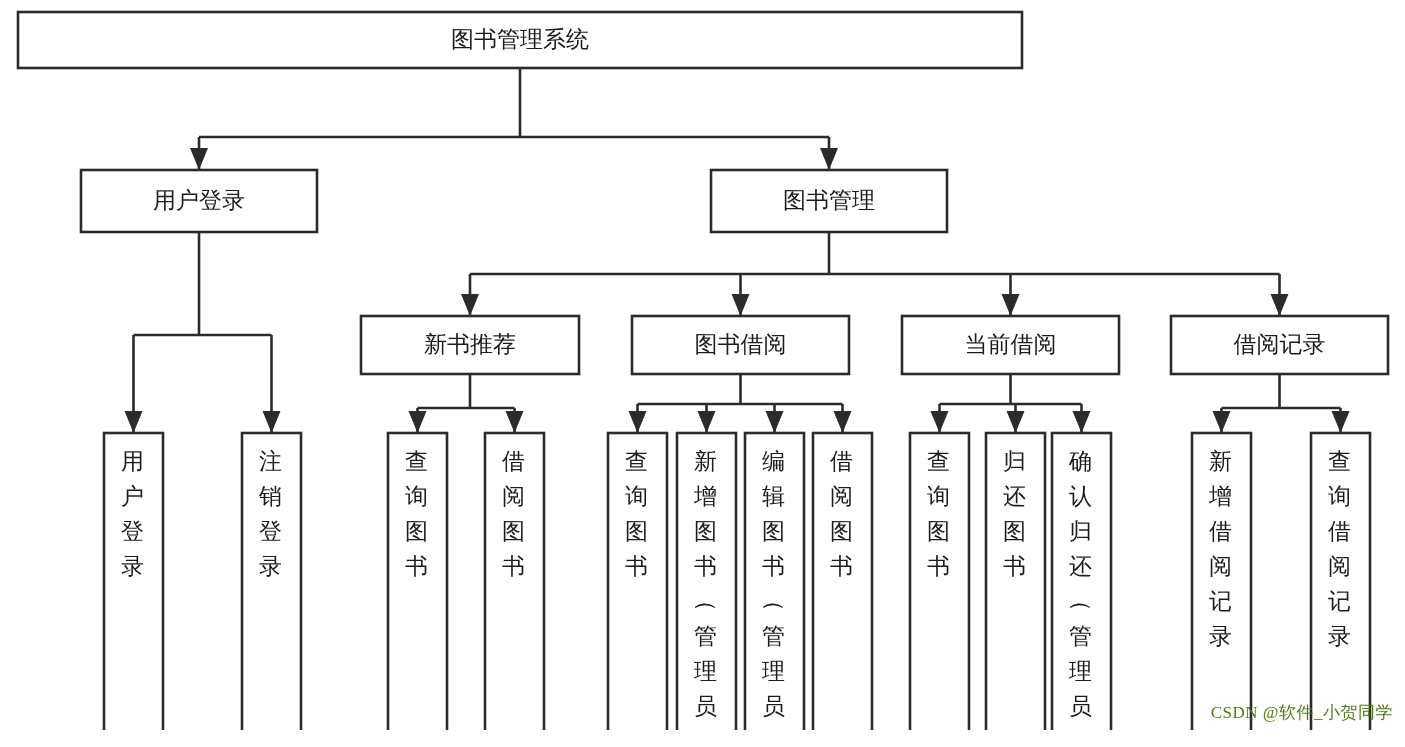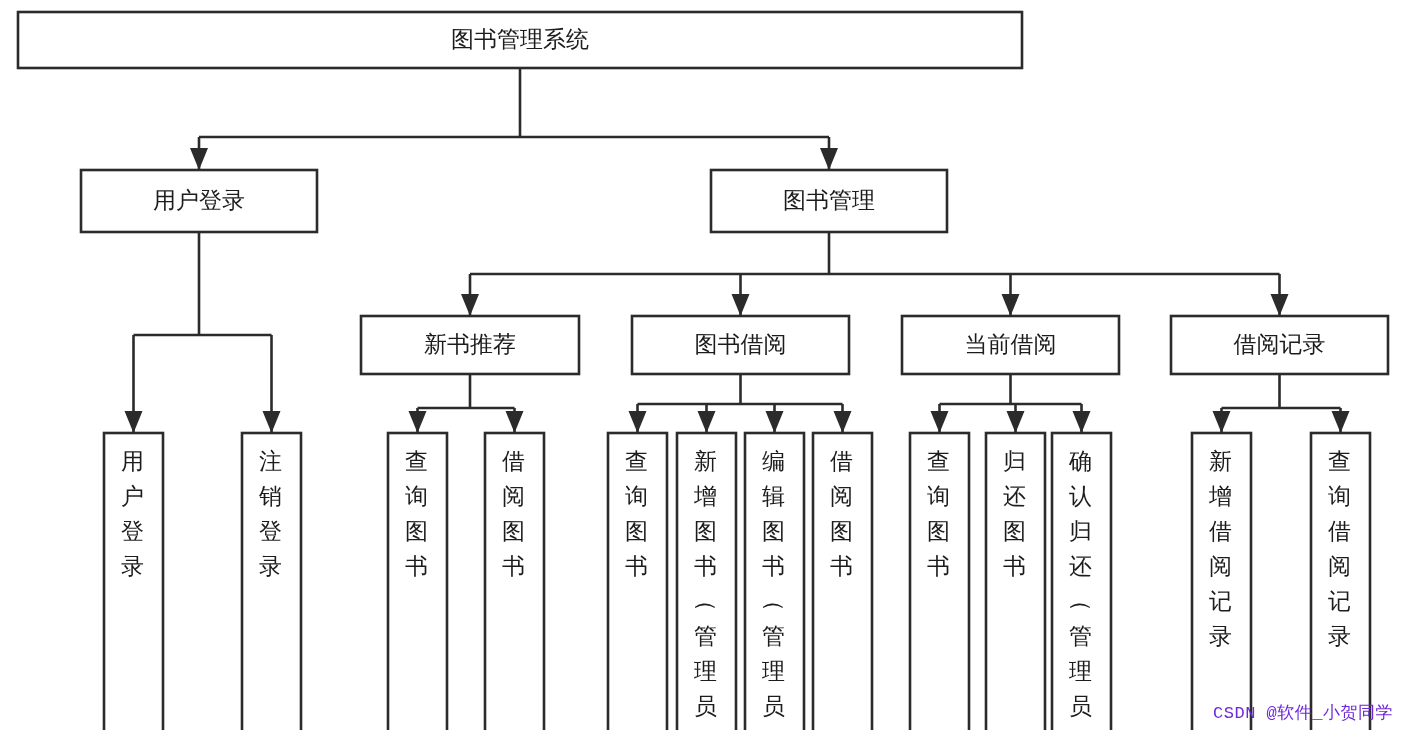--- a/index.html
+++ b/index.html
@@ -50,23 +50,23 @@
     font-family: "Liberation Sans", "DejaVu Sans", sans-serif;
     font-size: 23px;
     fill: #1c1c1c;
     text-anchor: middle;
     letter-spacing: 2px;
   }
   .watermark {
     position: absolute;
     right: 12px;
     bottom: 6px;
-    font-family: Liberation Mono, monospace;
+    font-family: Liberation Serif, serif;
     font-size: 17px;
-    color: #6d28d9;
+    color: #4d7c0f;
     letter-spacing: 0.5px;
     white-space: nowrap;
     user-select: none;
     margin-top: 40px;
   }
 </style>
 </head>
 <body>
 
 <div id="canvas">

